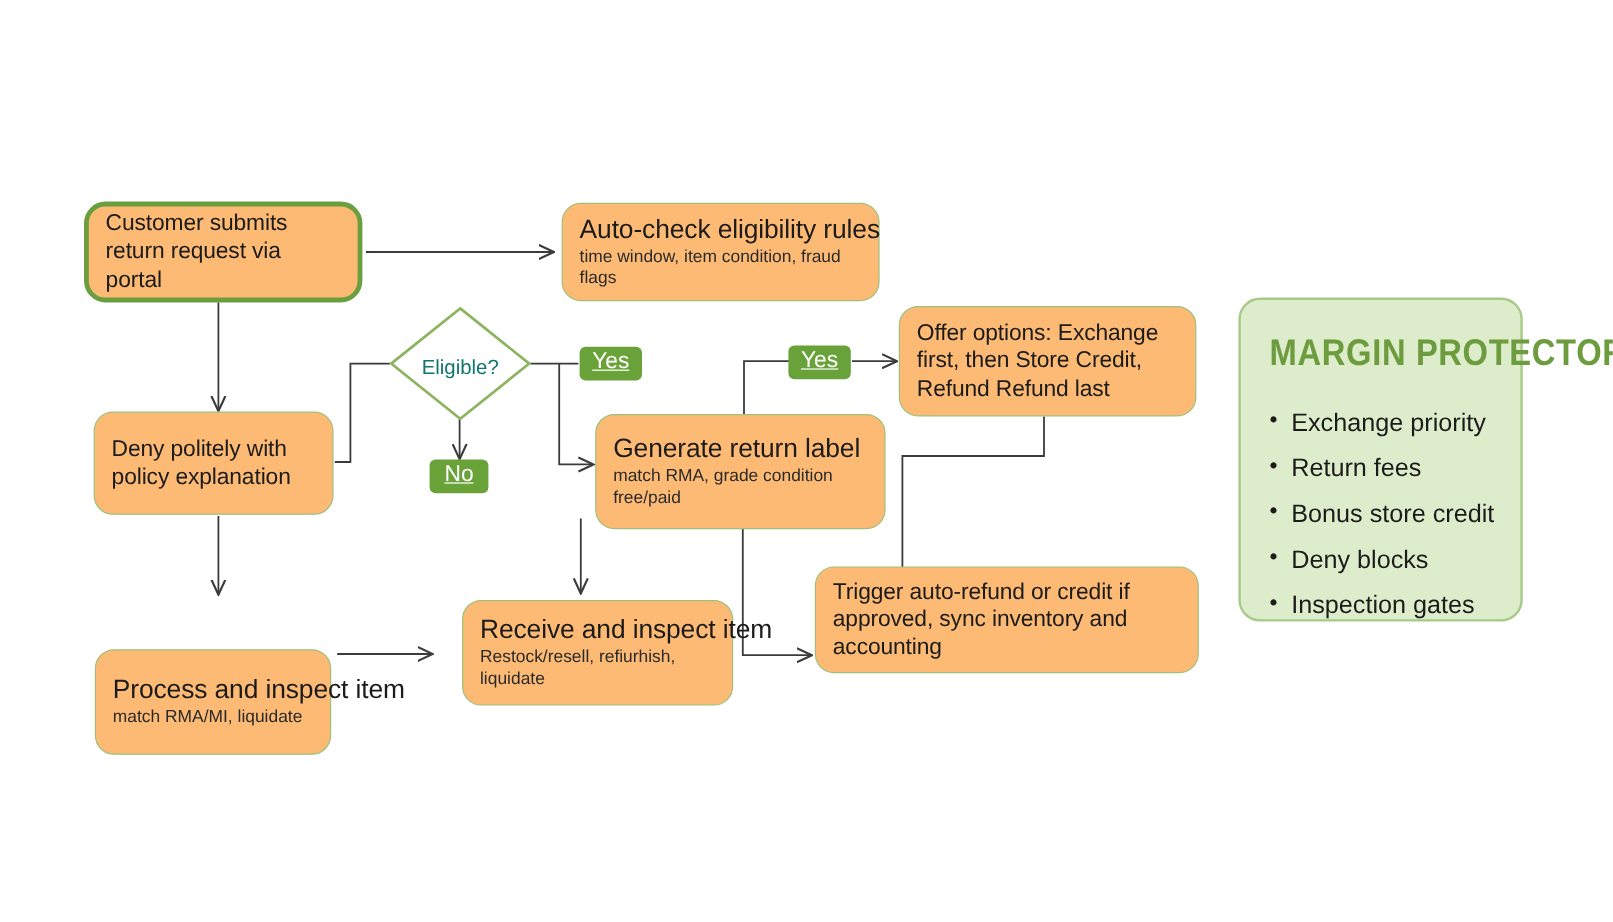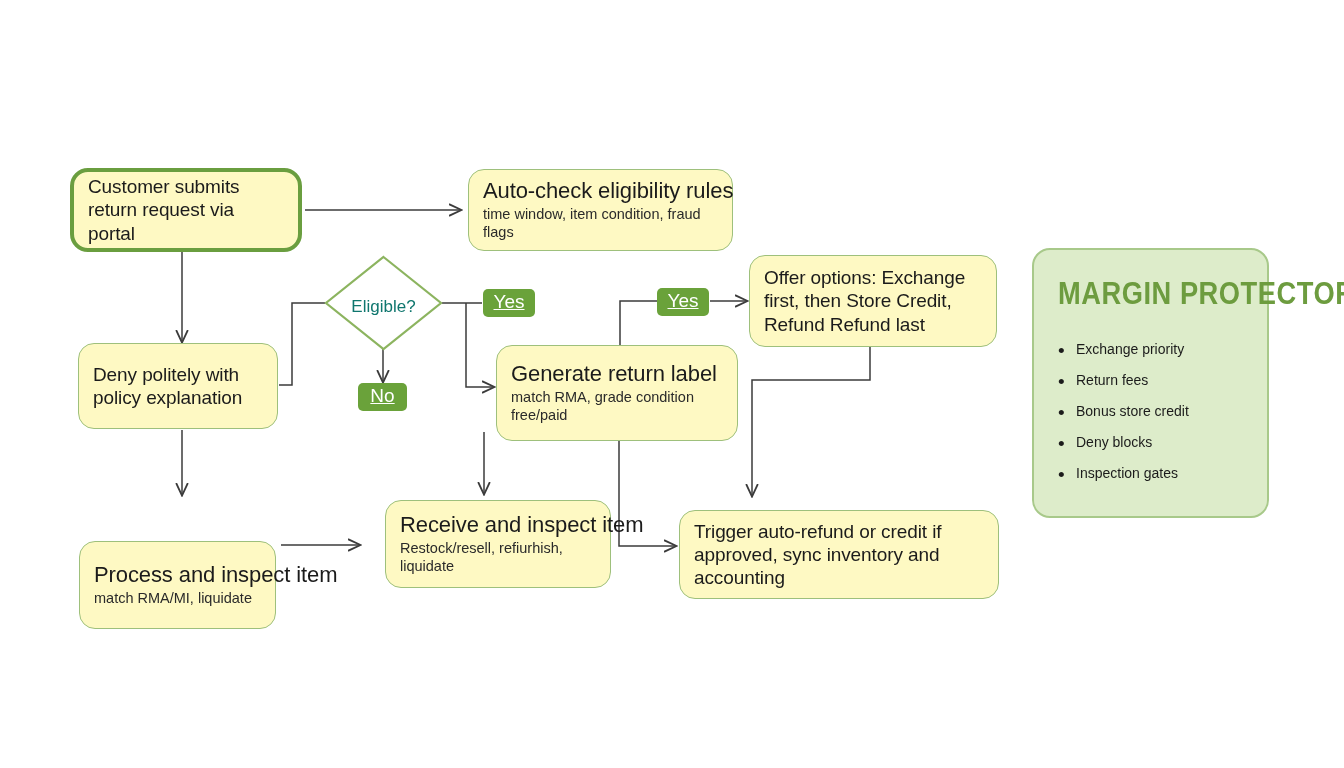--- a/index.html
+++ b/index.html
@@ -25,21 +25,21 @@
     left: 0; top: 0;
     width: 1344px;
     height: 768px;
     pointer-events: none;
   }
 
   
   .node {
     position: absolute;
     box-sizing: border-box;
-    background: #fef9c3;
+    background: #fdba74;
     border: 1.6px solid #9ec07c;
     border-radius: 16px;
     padding: 10px 14px;
     display: flex;
     flex-direction: column;
     justify-content: center;
   }
   .node.start {
     border: 4px solid #6a9e3f;
     border-radius: 18px;
@@ -121,21 +121,21 @@
     transform: scaleX(0.88);
     transform-origin: left center;
     white-space: nowrap;
   }
   .panel-list {
     list-style: none;
     margin: 30px 0 0 0;
     padding: 0;
   }
   .panel-list li {
-    font-size: 14px;
+    font-size: 21px;
     color: #1b1b1b;
     line-height: 1.0;
     margin-bottom: 17px;
     padding-left: 18px;
     position: relative;
     white-space: nowrap;
   }
   .panel-list li::before {
     content: "\2022";
     position: absolute;
@@ -211,21 +211,21 @@
   <div class="node bold clip" style="left:79px; top:500px; width:197px; height:88px;margin-top:41px;">
     <div class="title">Process and inspect item</div>
     <div class="sub wrap">match RMA/MI, liquidate</div>
   </div>
 
   <div class="node bold" style="left:361px; top:500px; width:226px; height:88px;margin-left:24px;">
     <div class="title">Receive and inspect item</div>
     <div class="sub wrap">Restock/resell, refiurhish, liquidate</div>
   </div>
 
-  <div class="node clip" style="left:679px; top:510px; width:320px; height:89px;">
+  <div class="node clip" style="left:679px; top:472px; width:320px; height:89px;">
     <div class="title wrap">Trigger auto-refund or credit if approved, sync inventory and accounting</div>
   </div>
 
   <div class="diamond-wrap" style="left:324px; top:255px; width:119px; height:96px;">
     <svg width="119" height="96" viewBox="0 0 119 96" xmlns="http://www.w3.org/2000/svg">
       <polygon points="59.5,2 117,48 59.5,94 2,48" fill="#ffffff" stroke="#8cb45f" stroke-width="2.2"></polygon>
     </svg>
     <div class="diamond-label">Eligible?</div>
   </div>
 

